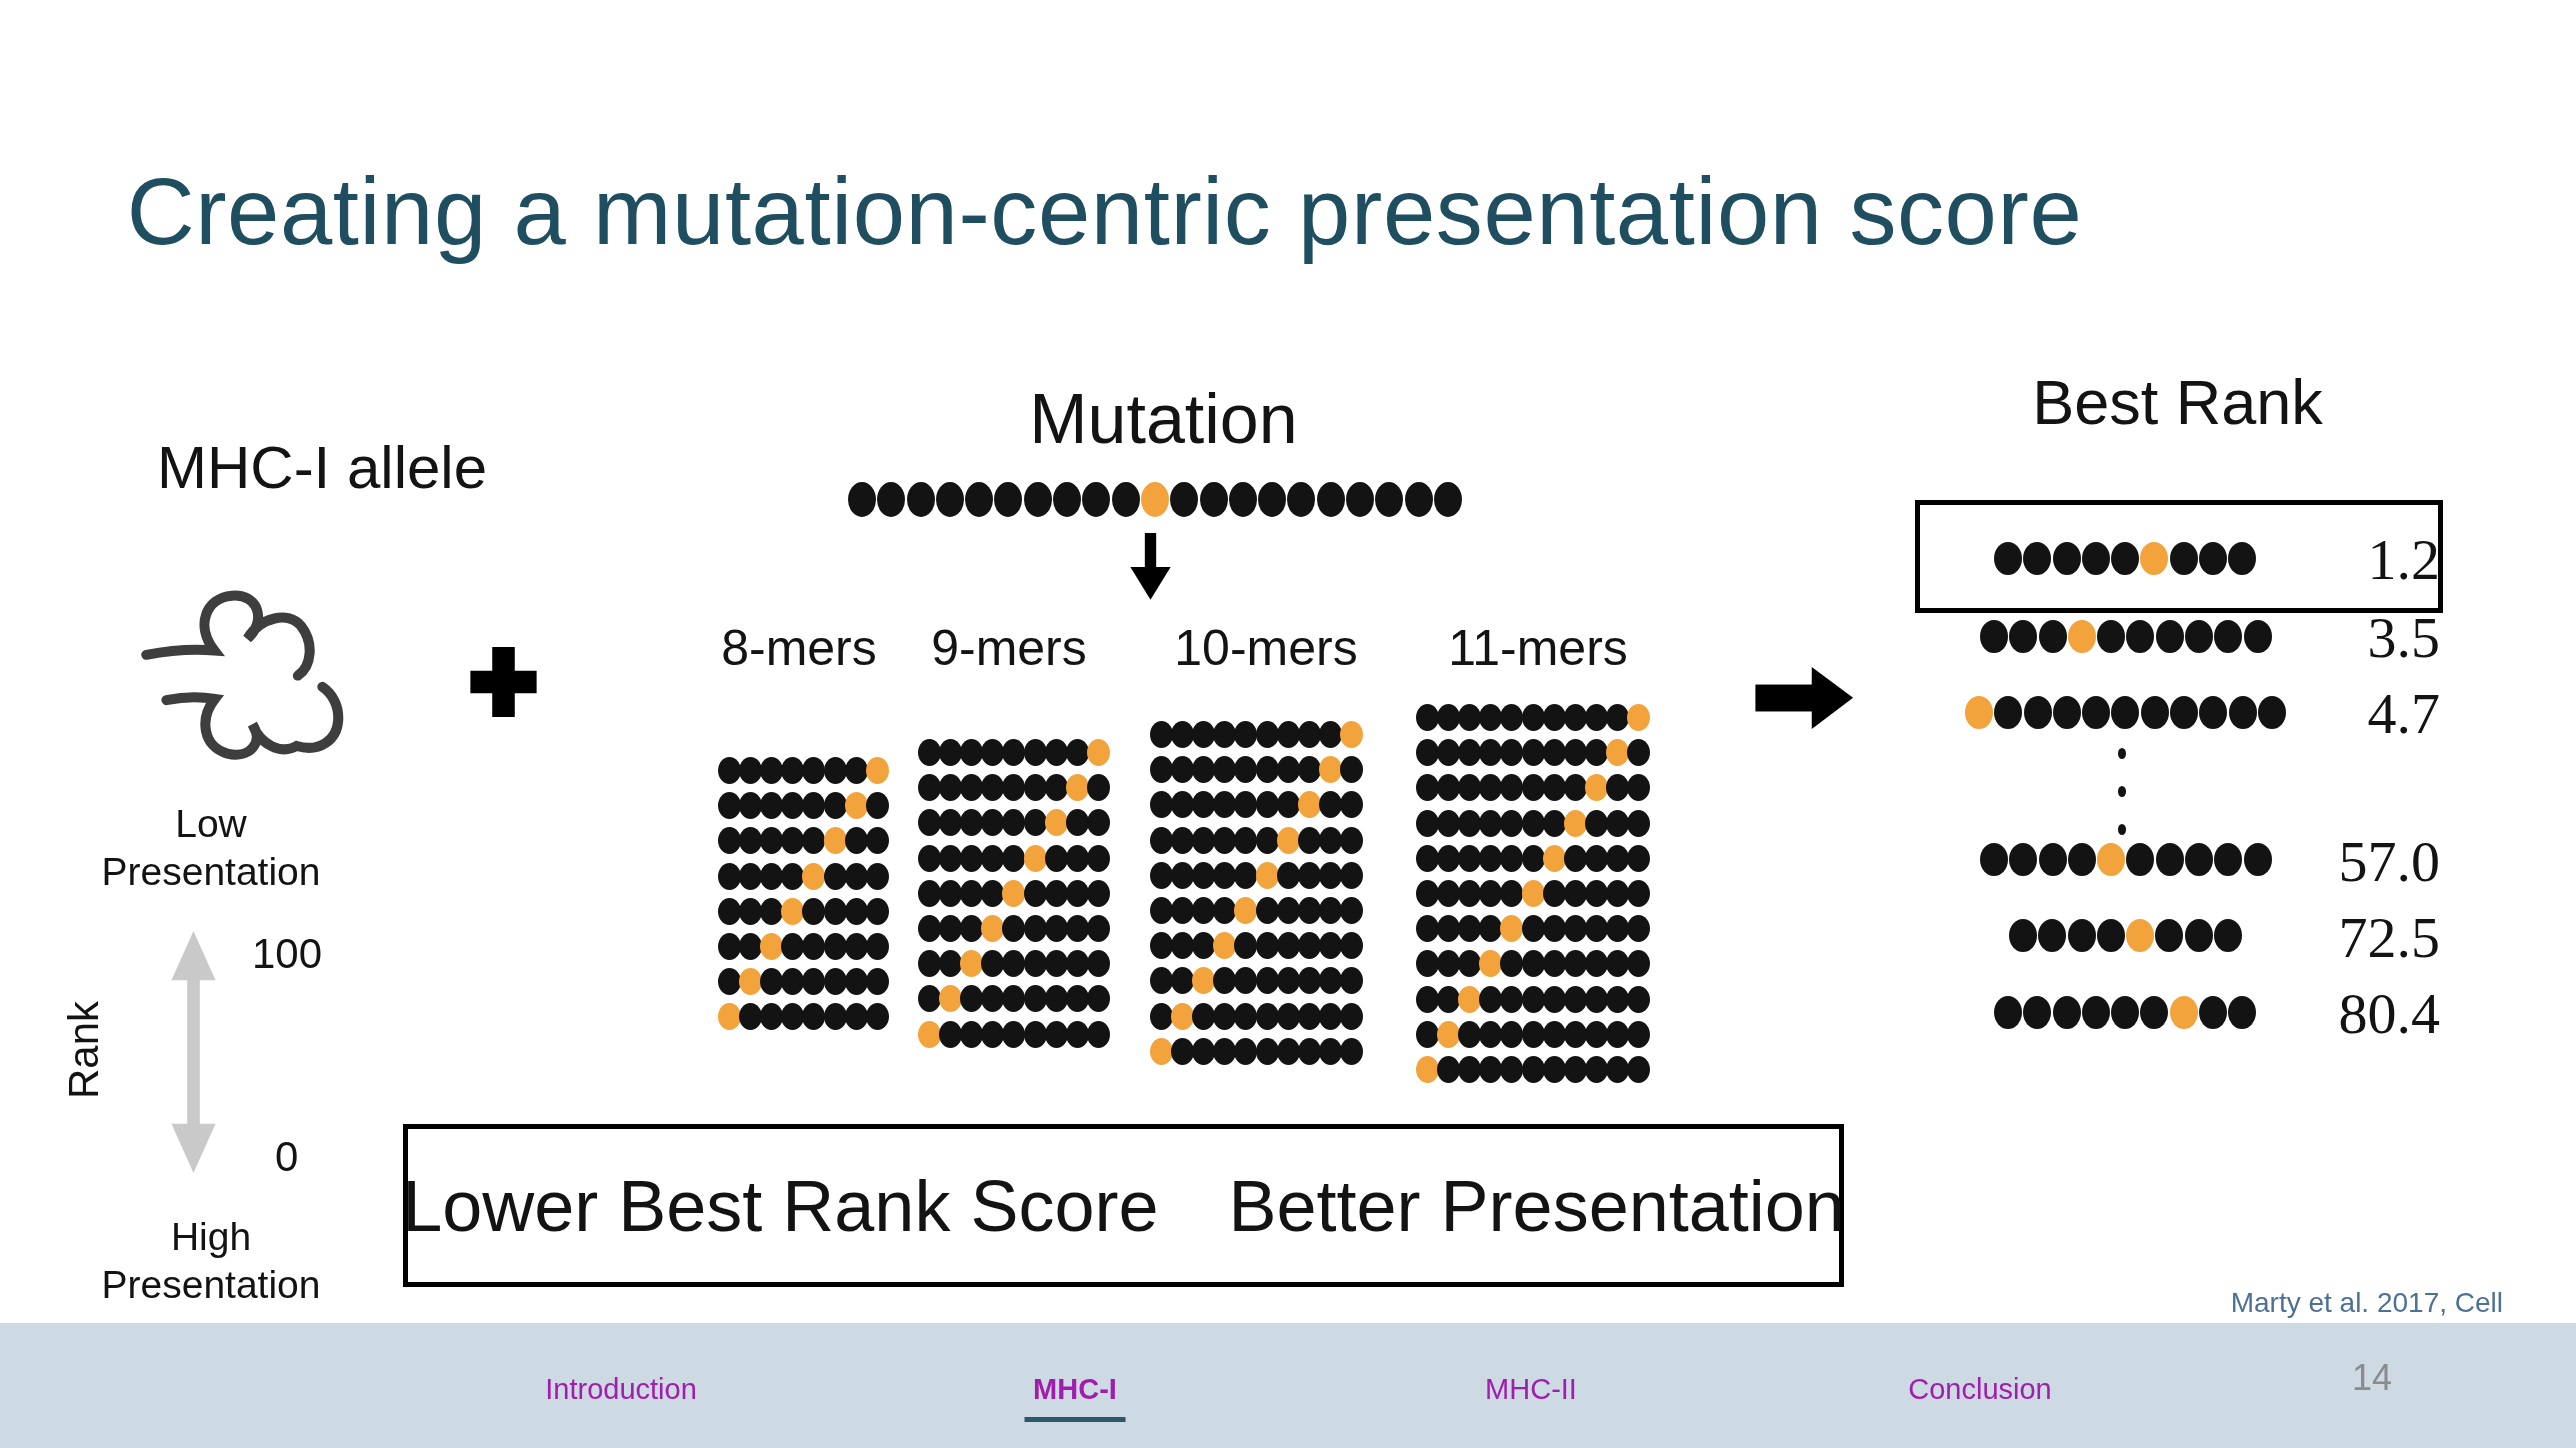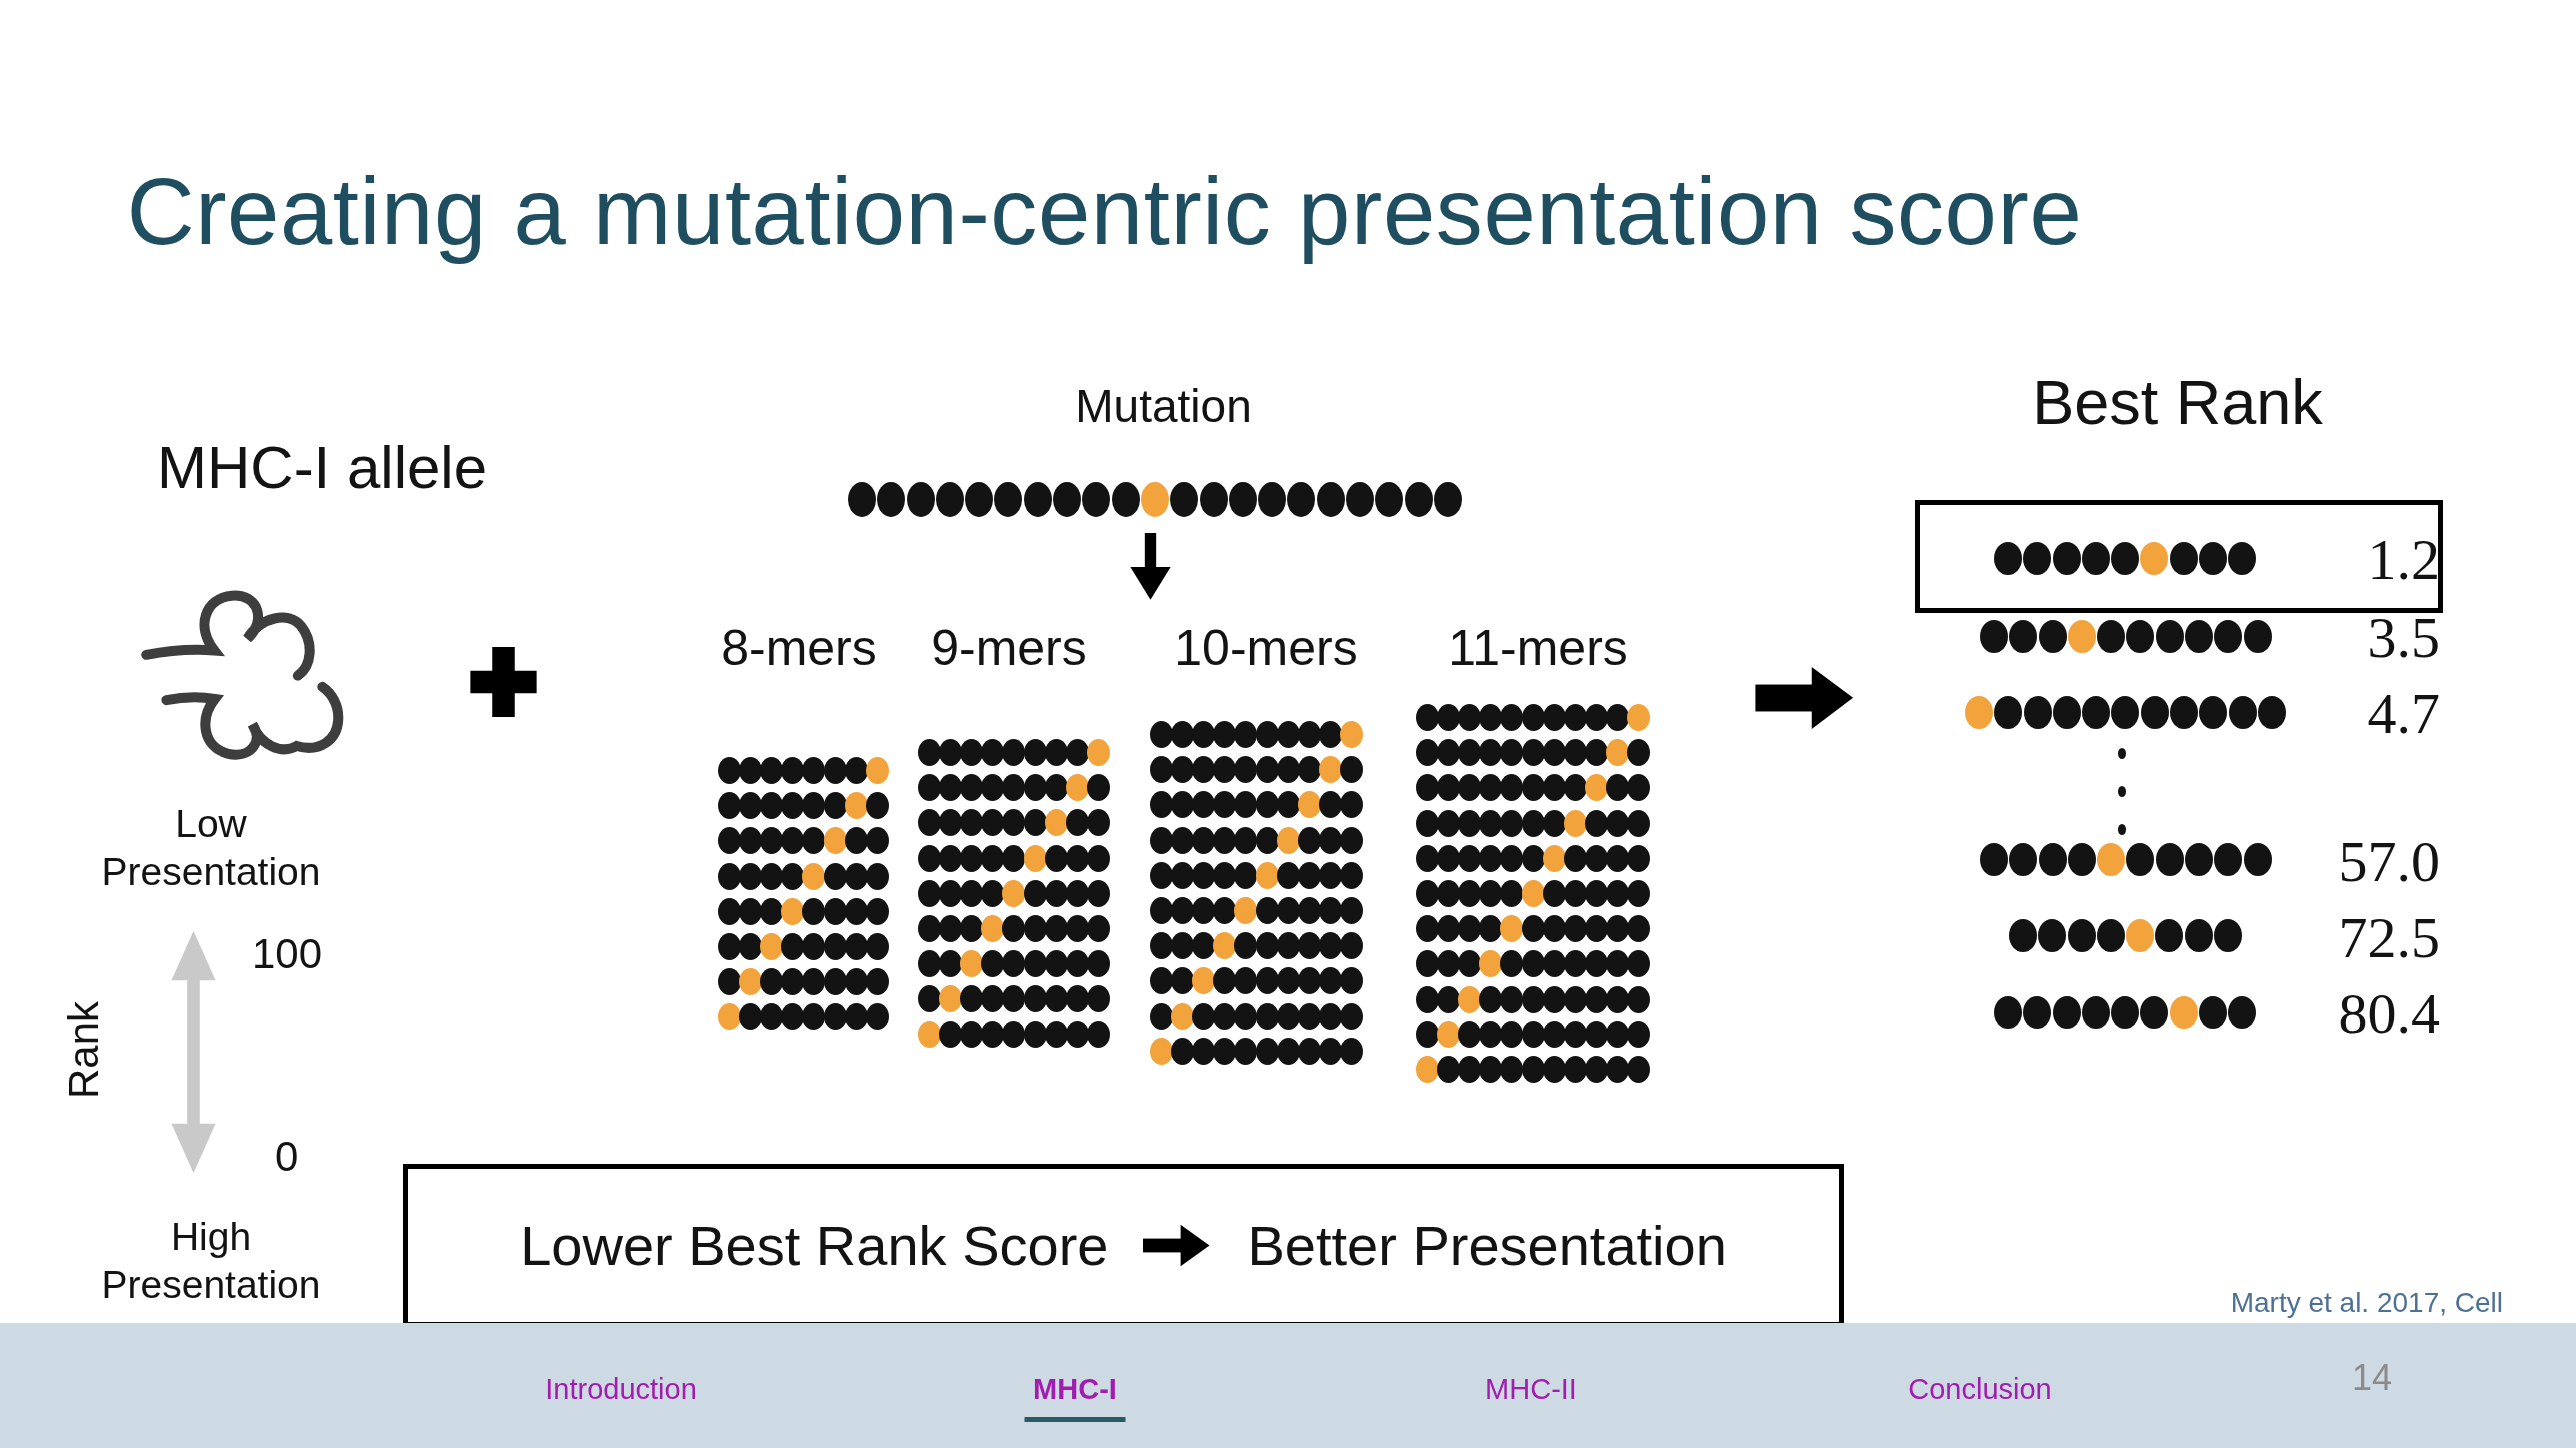--- a/index.html
+++ b/index.html
@@ -8,21 +8,21 @@
     background:#ffffff; font-family:"Liberation Sans", sans-serif; color:#131313;
   }
   .abs{position:absolute;}
   
   .slide-title{
     left:0; top:158px; width:2209px; text-align:center;
     font-size:94px; line-height:1.15; letter-spacing:0.6px; color:#1E4E5F;
   }
   .black-label{color:#131313;}
   .mhc-allele-label{left:157px; top:433px; font-size:60px;}
-  .mutation-label{left:912px; top:379px; width:503px; text-align:center; font-size:46px;}
+  .mutation-label{left:912px; top:379px; width:503px; text-align:center; font-size:70px;}
   .bestrank-label{left:1926px; top:366px; width:503px; text-align:center; font-size:63px;}
   .kmer-label{top:619px; width:252px; text-align:center; font-size:50px;}
   .centered-2line{width:296px; left:63px; text-align:center; font-size:39px; line-height:1.22;}
   .scale-num{font-size:42px;}
   .rank-label{
     left:60px; top:1099px; font-size:42px;
     transform:rotate(-90deg); transform-origin:0 0; white-space:nowrap;
   }
   
   .mut-dot{display:inline-block; width:28px; height:35px; border-radius:50%;
@@ -33,24 +33,24 @@
     background:#131313; margin-right:-1.9px; flex:none;}
   .orange{background:#F3A33C !important;}
   .dot-row{display:flex; align-items:center;}
   .grid-row{display:flex; height:27px; margin-bottom:8.2px;}
   .ellipsis-dot{width:8.2px; height:10.7px; border-radius:50%; background:#131313;}
   
   .rank-score{width:157px; text-align:right; font-size:58px; line-height:1;font-family:Liberation Serif, serif;}
   .highlight-box{left:1915px; top:500px; width:528px; height:113px;
     border:5px solid #000; box-sizing:border-box; background:transparent;}
   .callout-box{
-    left:403px; top:1164px; width:1441px; height:163px;
+    left:403px; top:1124px; width:1441px; height:163px;
     border:5.7px solid #000; box-sizing:border-box;
     display:flex; align-items:center; justify-content:center; gap:35px;
-    font-size:56px; color:#131313; white-space:nowrap;
+    font-size:72px; color:#131313; white-space:nowrap;
   }
   .citation{left:2069px; top:1259px; width:434px; text-align:right;
     font-size:28px; color:#4D7195;margin-top:28px;}
   .footer-band{left:0; top:1323px; width:2576px; height:126px; background:#CDD9E3;}
   .footer-item{top:1373px; transform:translateX(-50%); font-size:29px; color:#a21caf; white-space:nowrap;}
   .footer-item.active{font-weight:bold;}
   .footer-underline{top:1417px; transform:translateX(-50%); width:101px; height:5px; background:#2B5966;}
   .page-number{left:2352px; top:1357px; font-size:36px; color:#8B8B8B; z-index:4;}
   .watermark{left:2088px; top:1301px; font-size:77px; letter-spacing:2.5px; color:#ffffff;
     text-shadow:4.4px -4.4px 0 #9BA0A6; z-index:5; white-space:nowrap;

